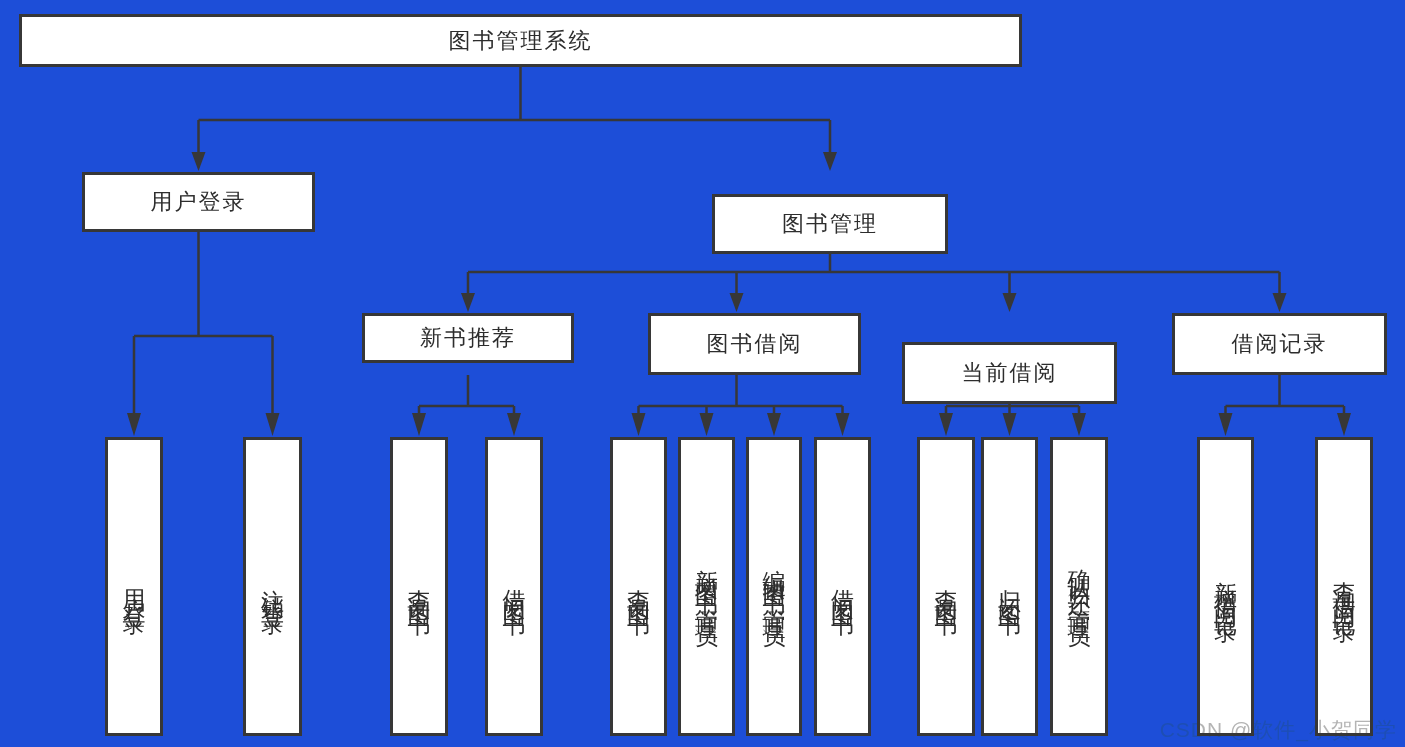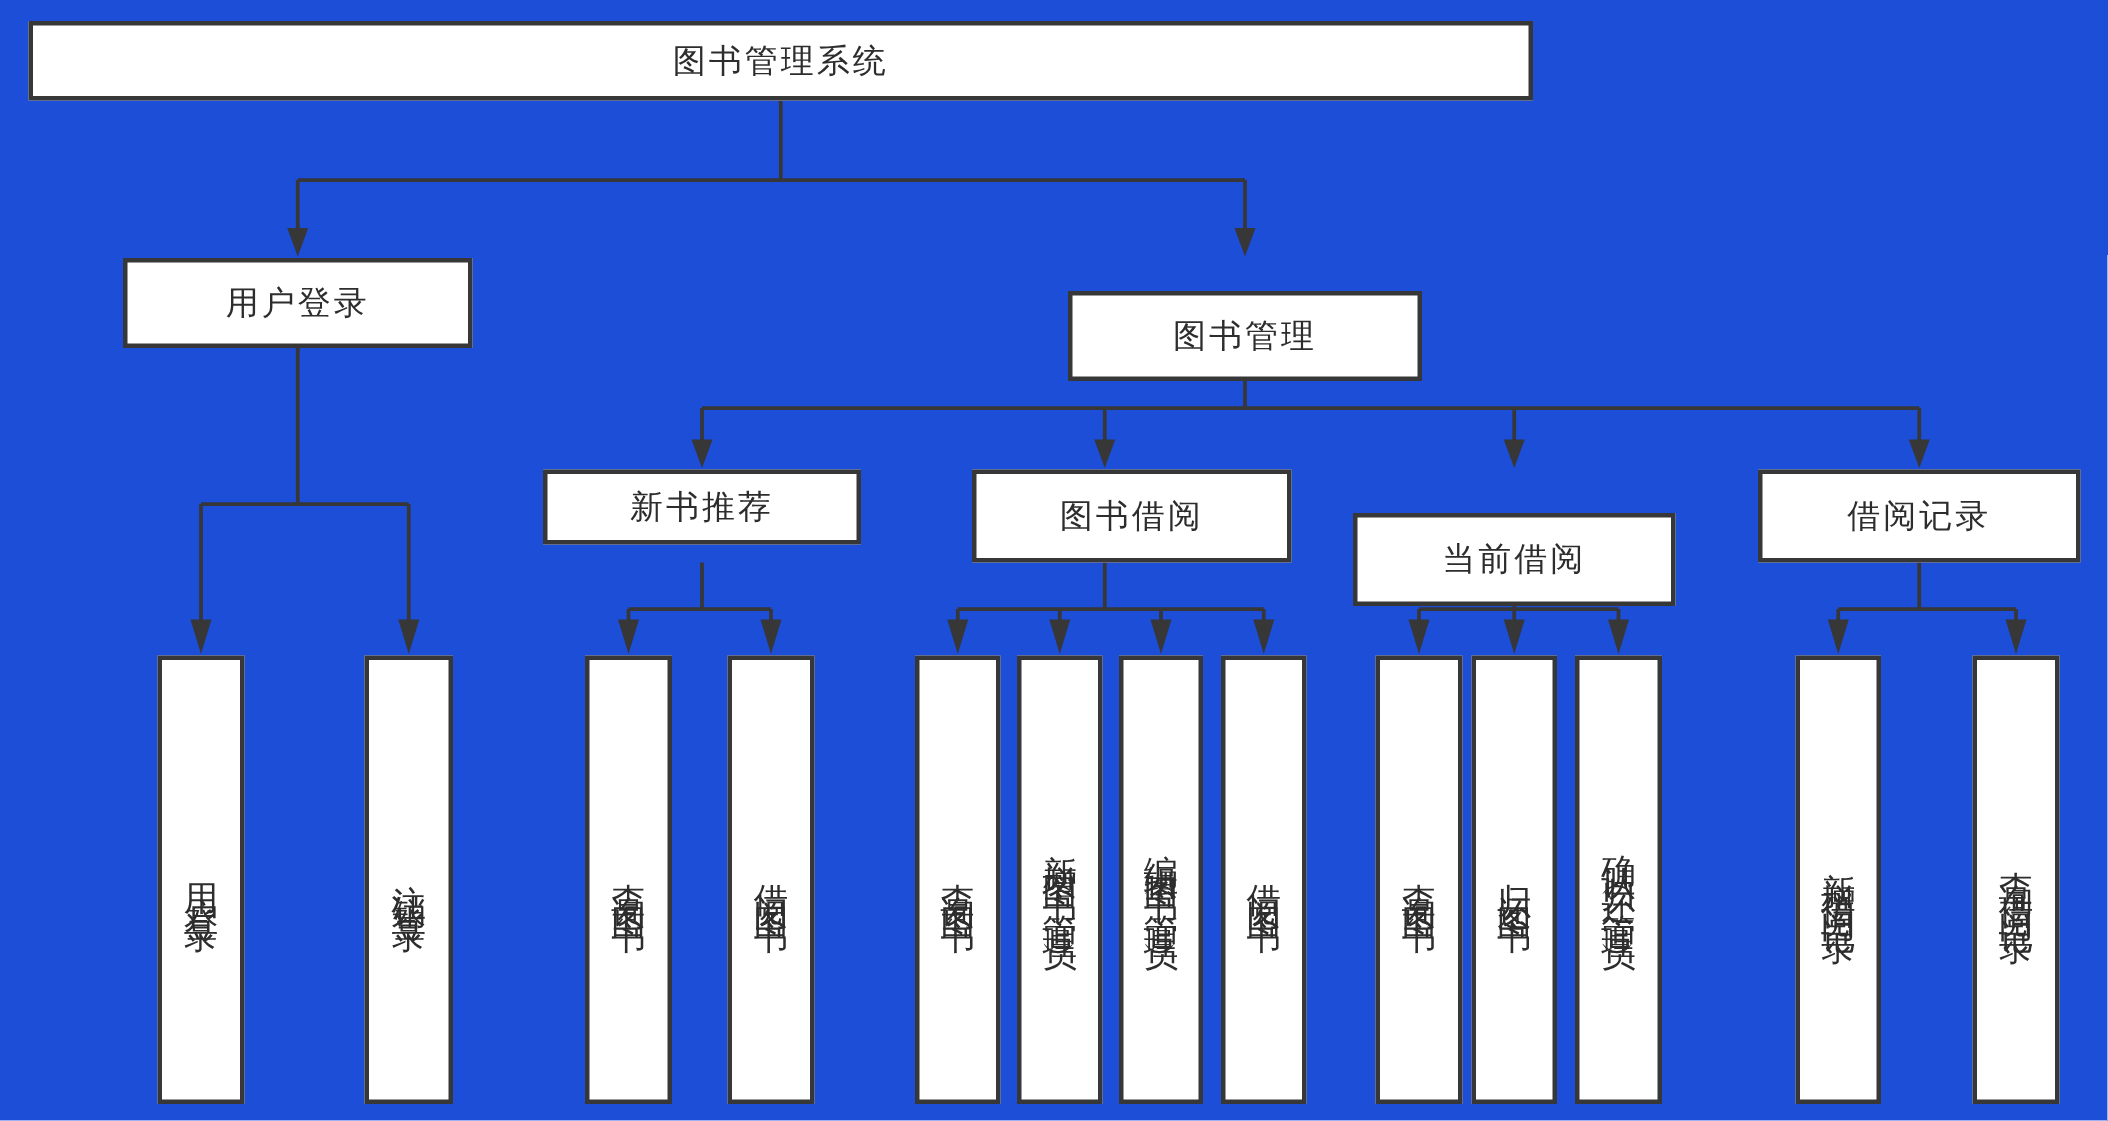--- a/index.html
+++ b/index.html
@@ -176,13 +176,14 @@
     <span class="vlabel">确认归还（管理员）</span>
   </div>
 
   <div class="node leaf n-e1">
     <span class="vlabel">新增借阅记录</span>
   </div>
   <div class="node leaf n-e2">
     <span class="vlabel">查询借阅记录</span>
   </div>
 
+  <div id="watermark">CSDN @软件_小贺同学</div>
 </div>
 
 </body></html>

